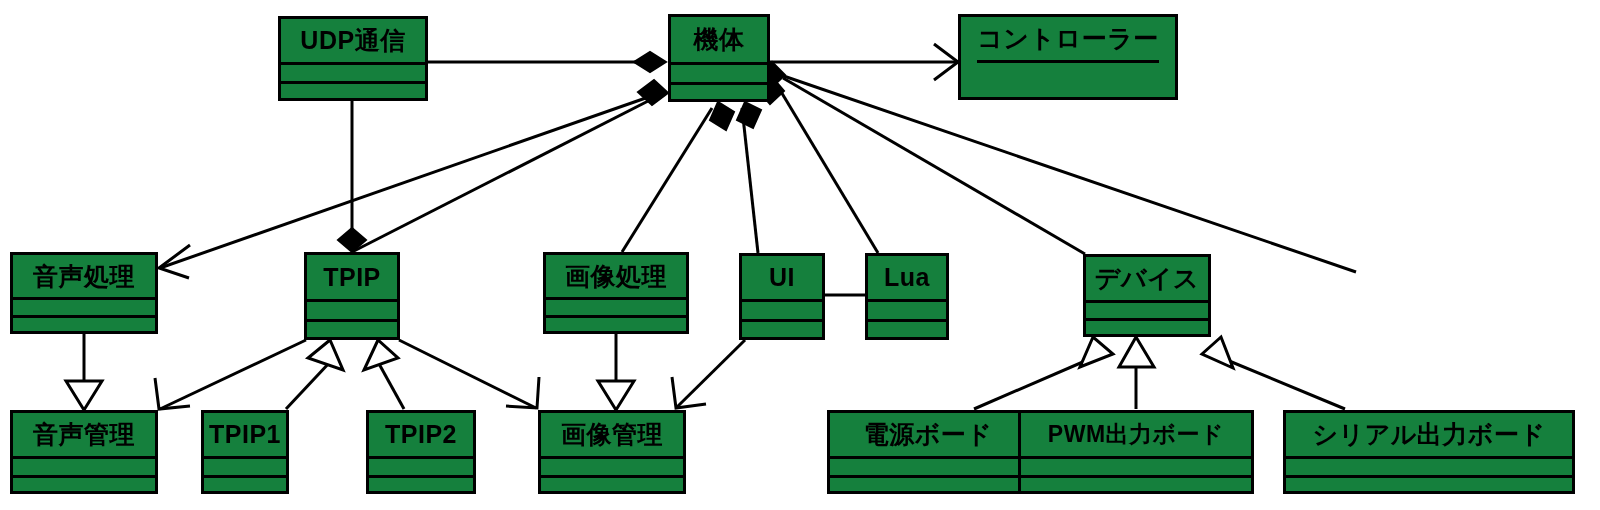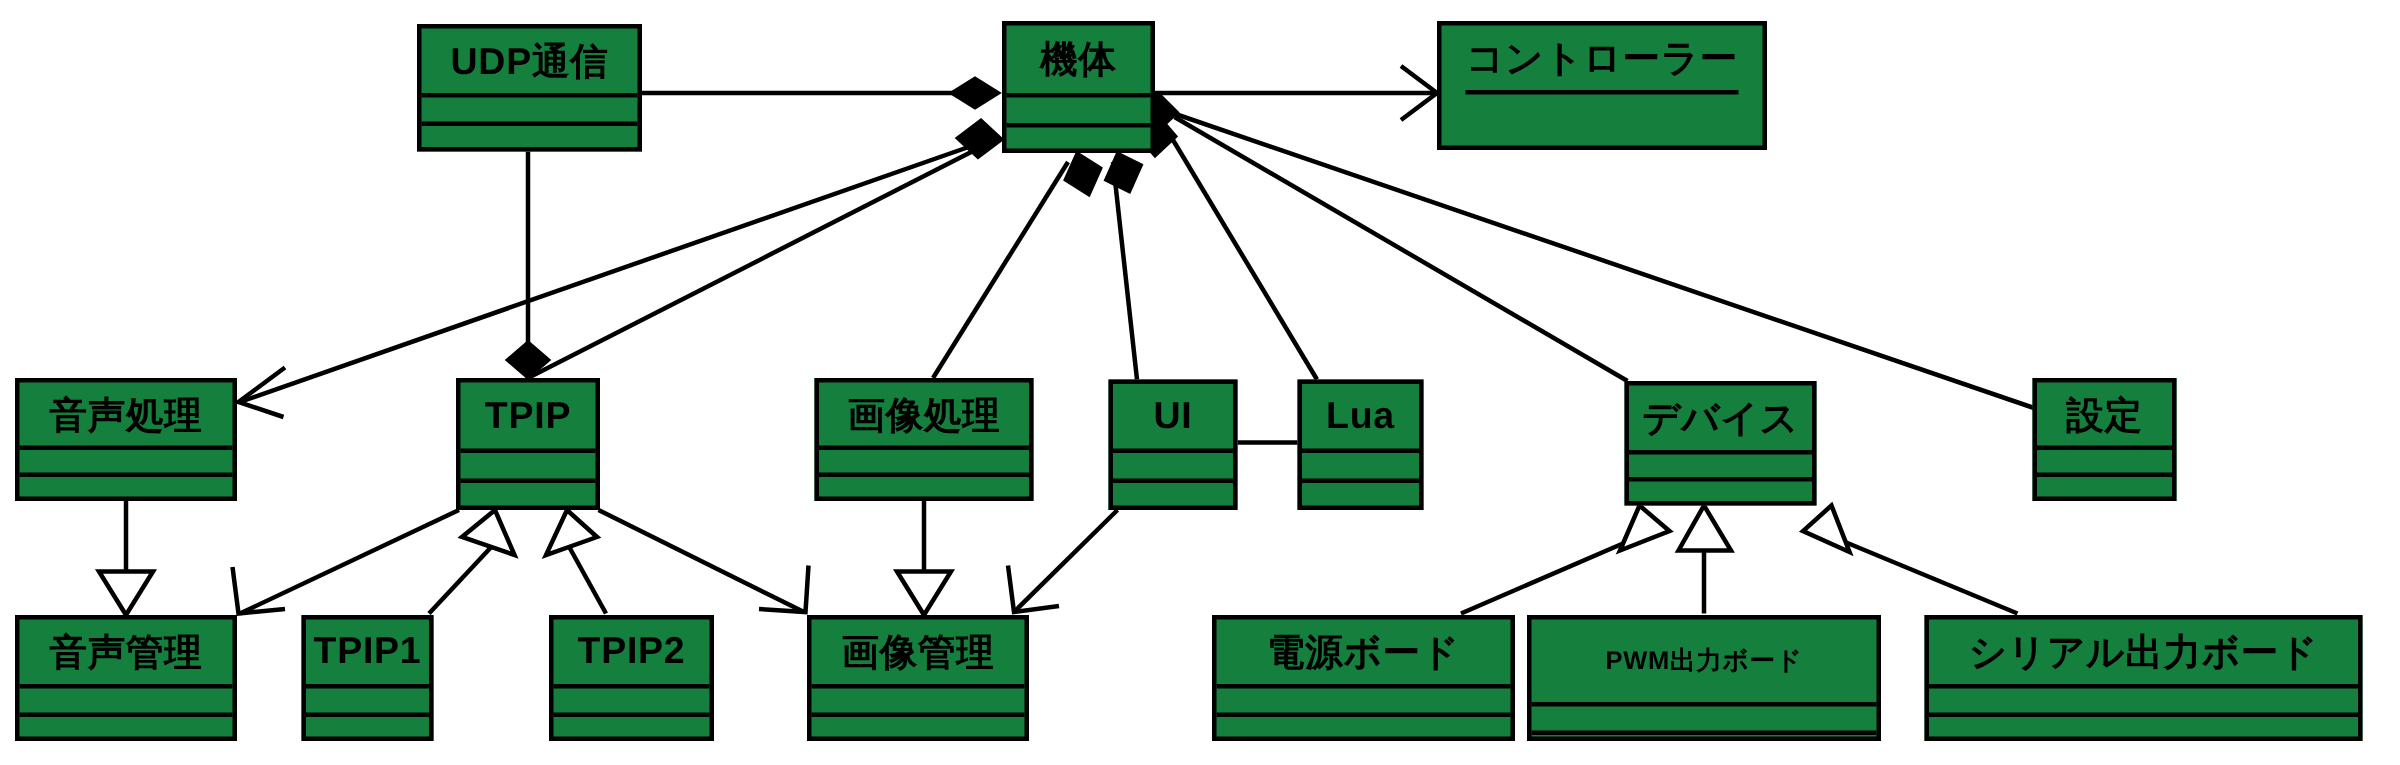--- a/index.html
+++ b/index.html
@@ -179,25 +179,20 @@
     <div class="uml-attrs" style="height: 20px;"></div>
     <div class="uml-ops"></div>
   </div>
 
   <div class="uml-class" id="box-device" style="left: 1083px; top: 254px; width: 128px; height: 83px;">
     <div class="uml-name" style="height: 46px; font-size: 25px;">デバイス</div>
     <div class="uml-attrs" style="height: 18px;"></div>
     <div class="uml-ops"></div>
   </div>
 
-  <div class="uml-class" id="box-settei" style="left: 1355px; top: 252px; width: 96px; height: 82px;">
-    <div class="uml-name" style="height: 45px; font-size: 25px;">設定</div>
-    <div class="uml-attrs" style="height: 18px;"></div>
-    <div class="uml-ops"></div>
-  </div>
 
   <div class="uml-class" id="box-onsei_kn" style="left: 10px; top: 410px; width: 148px; height: 84px;">
     <div class="uml-name" style="height: 46px; font-size: 25px;">音声管理</div>
     <div class="uml-attrs" style="height: 19px;"></div>
     <div class="uml-ops"></div>
   </div>
 
   <div class="uml-class" id="box-tpip1" style="left: 201px; top: 410px; width: 88px; height: 84px;">
     <div class="uml-name" style="height: 46px; font-size: 25px;">TPIP1</div>
     <div class="uml-attrs" style="height: 19px;"></div>
@@ -209,28 +204,28 @@
     <div class="uml-attrs" style="height: 19px;"></div>
     <div class="uml-ops"></div>
   </div>
 
   <div class="uml-class" id="box-gazou_kn" style="left: 538px; top: 410px; width: 148px; height: 84px;">
     <div class="uml-name" style="height: 46px; font-size: 25px;">画像管理</div>
     <div class="uml-attrs" style="height: 19px;"></div>
     <div class="uml-ops"></div>
   </div>
 
-  <div class="uml-class" id="box-power" style="left: 808px; top: 410px; width: 202px; height: 84px;">
+  <div class="uml-class" id="box-power" style="left: 827px; top: 410px; width: 202px; height: 84px;">
     <div class="uml-name" style="height: 46px; font-size: 25px;">電源ボード</div>
     <div class="uml-attrs" style="height: 19px;"></div>
     <div class="uml-ops"></div>
   </div>
 
   <div class="uml-class" id="box-pwm" style="left: 1018px; top: 410px; width: 236px; height: 84px;">
-    <div class="uml-name" style="height: 58px; font-size: 17px; text-align: right;">PWM出力ボード</div>
+    <div class="uml-name" style="height: 46px; font-size: 23px; text-align: right;">PWM出力ボード</div>
     <div class="uml-attrs" style="height: 19px;"></div>
     <div class="uml-ops"></div>
   </div>
 
   <div class="uml-class" id="box-serial" style="left: 1283px; top: 410px; width: 292px; height: 84px;">
     <div class="uml-name" style="height: 46px; font-size: 25px;">シリアル出力ボード</div>
     <div class="uml-attrs" style="height: 19px;"></div>
     <div class="uml-ops"></div>
   </div>
 

